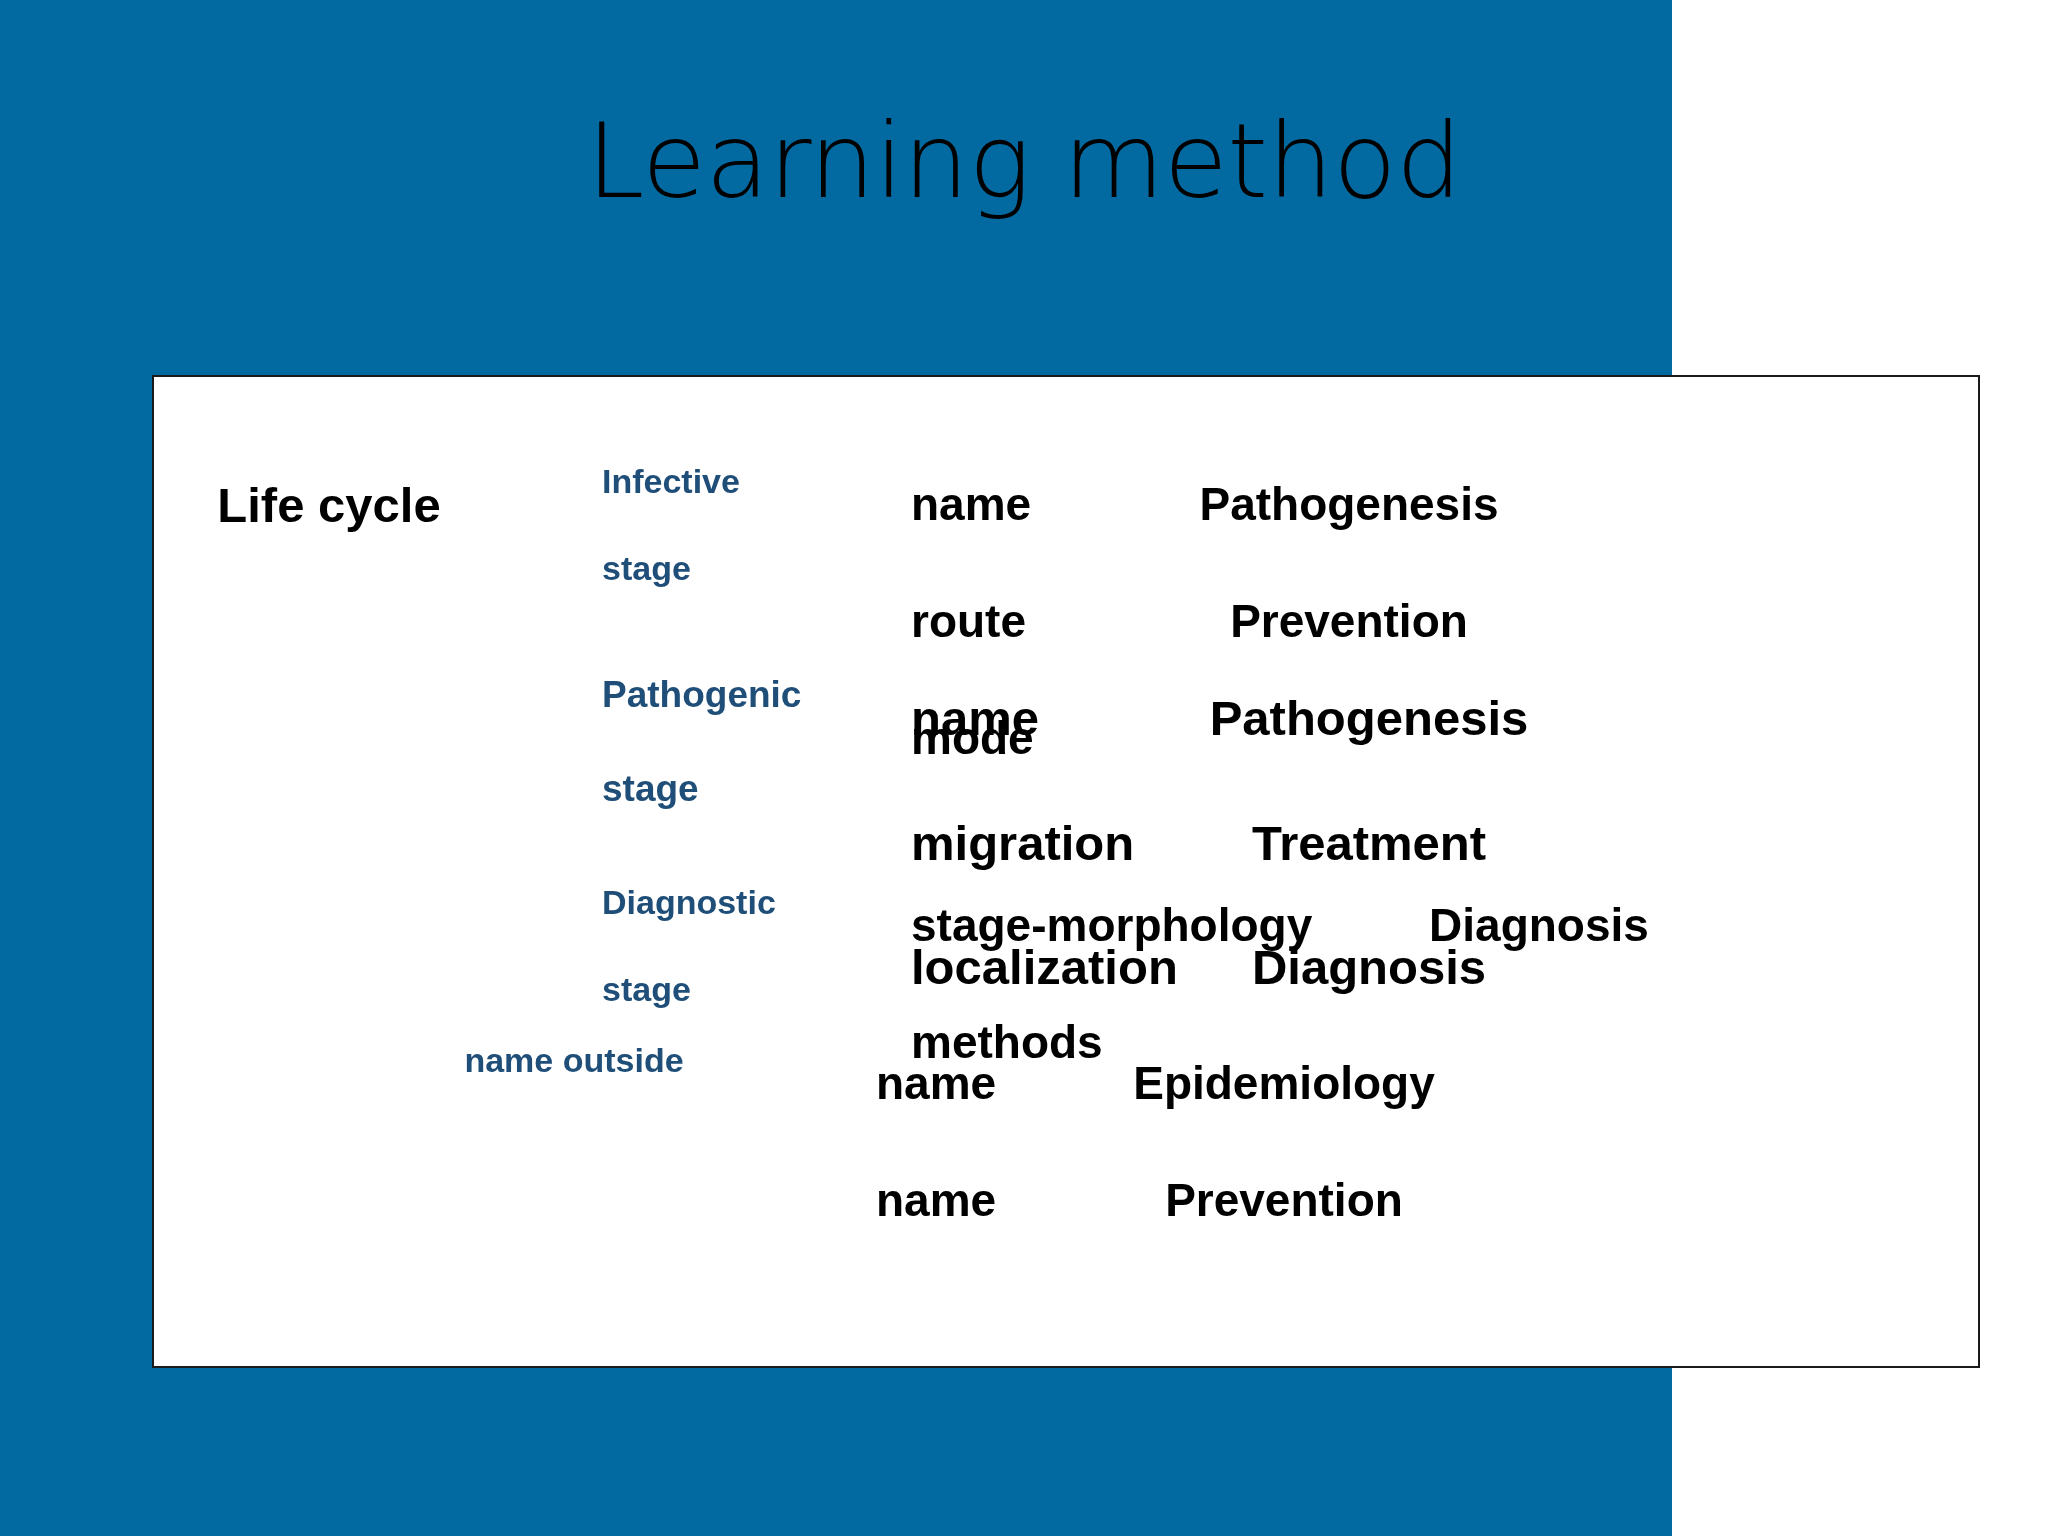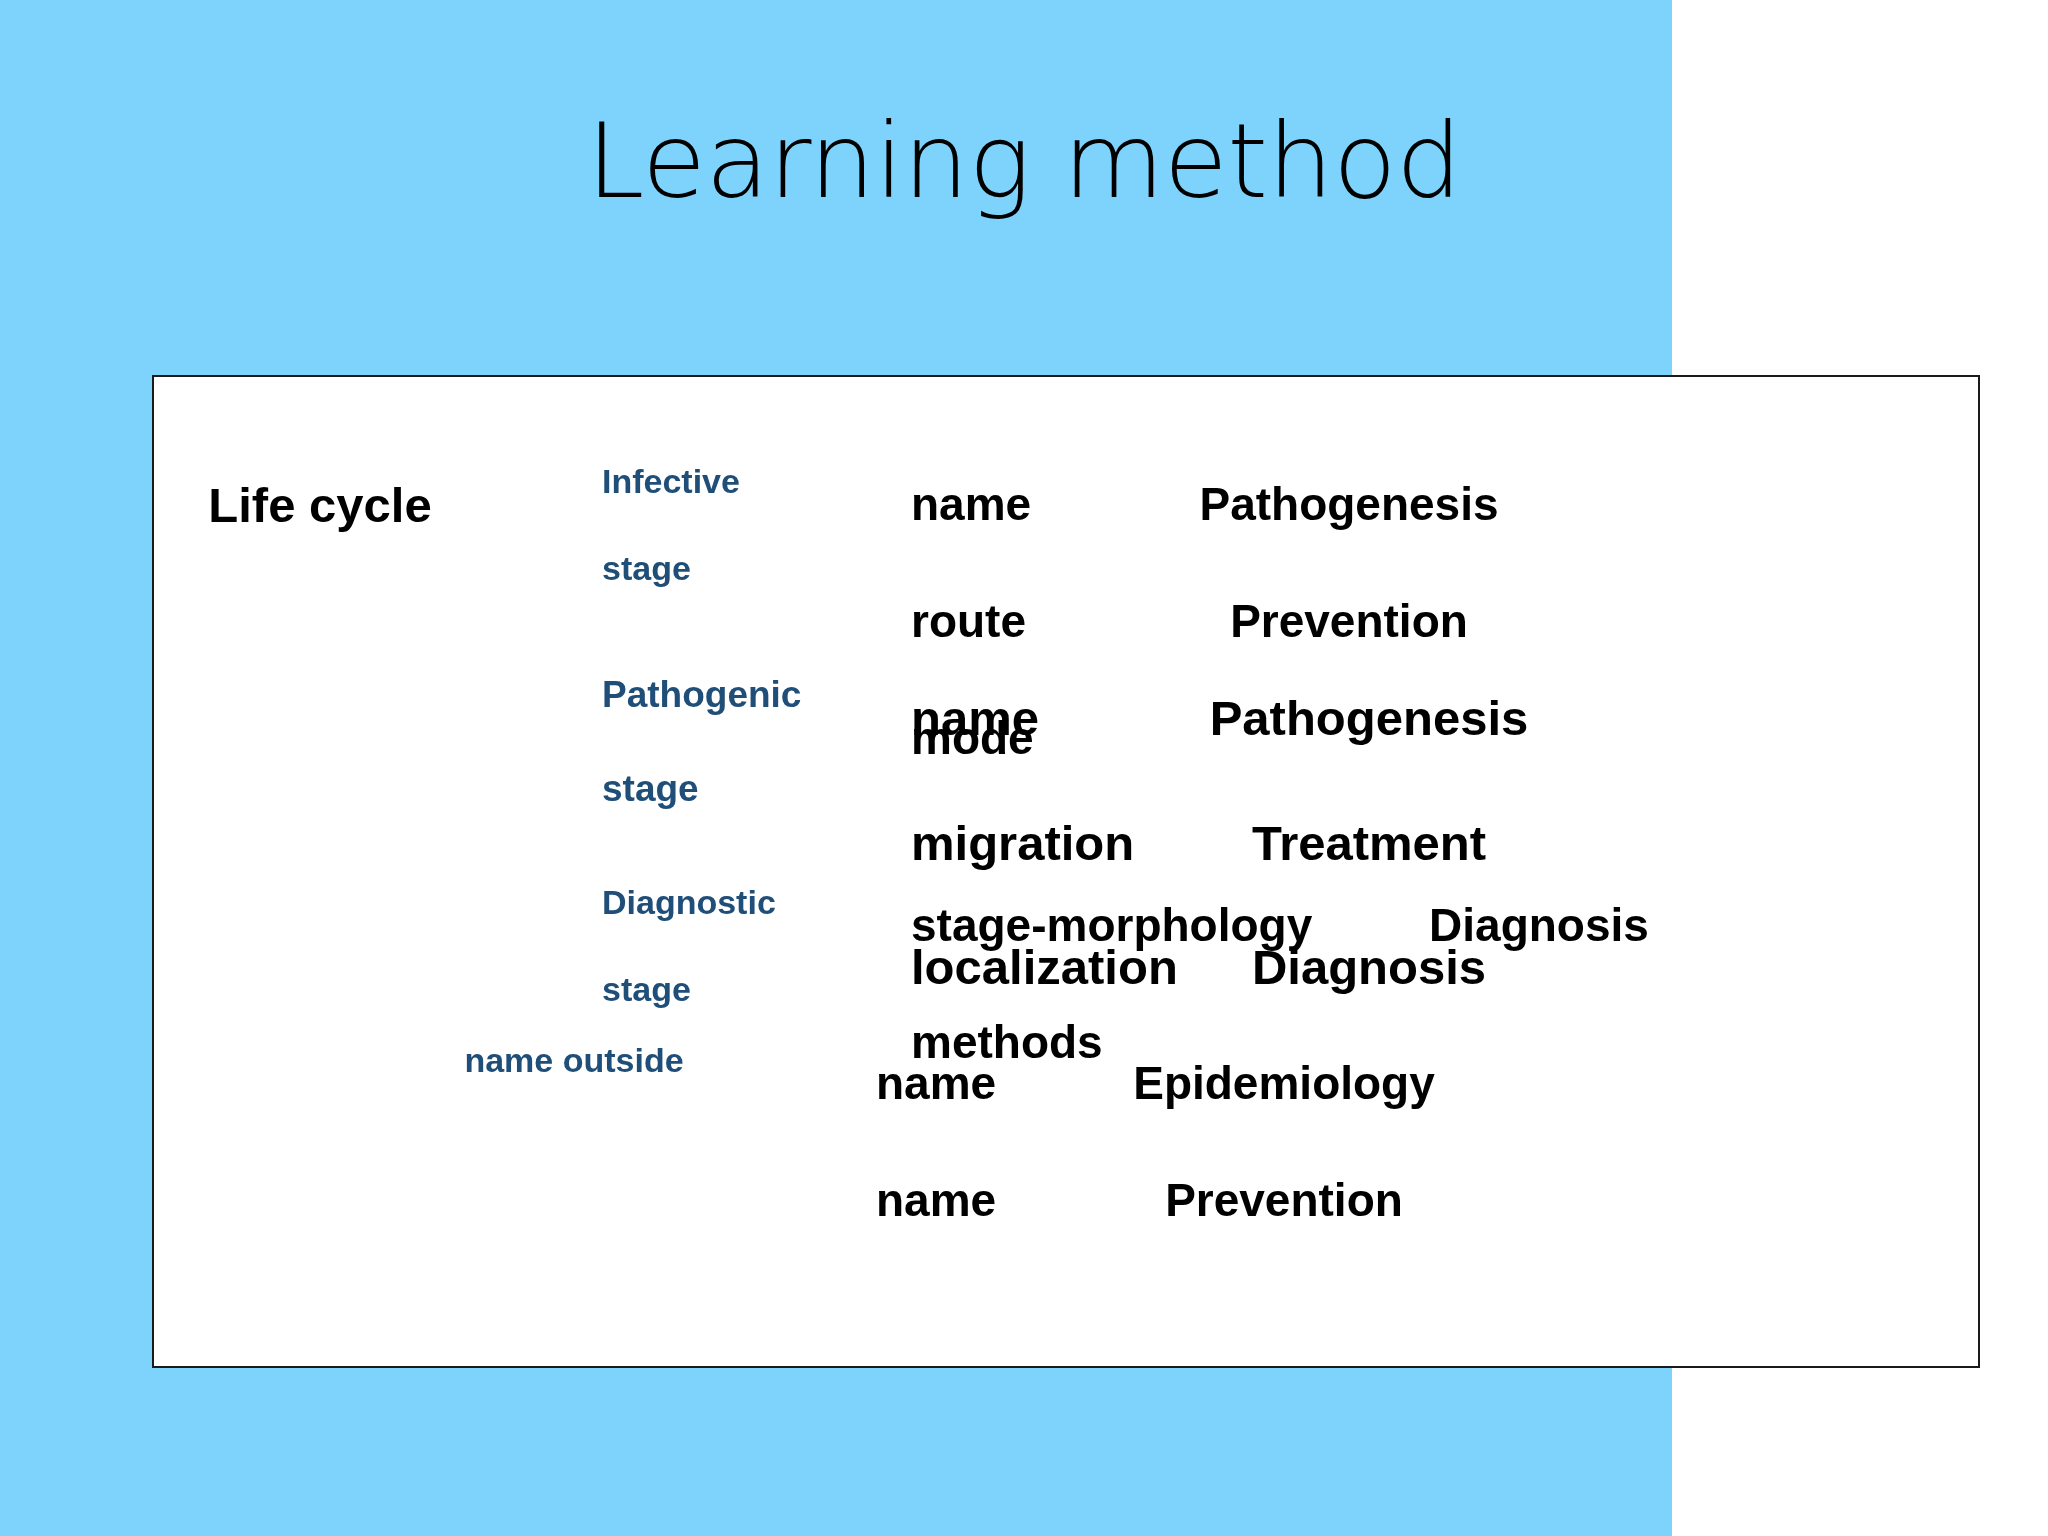--- a/index.html
+++ b/index.html
@@ -13,21 +13,21 @@
     height: 1536px;
     overflow: hidden;
     font-family: "Liberation Sans", sans-serif;
     -webkit-font-smoothing: antialiased;
   }
 
   .slide {
     position: relative;
     width: 1672px;
     height: 1536px;
-    background: #7dd3fc;
+    background: #0369a1;
   }
 
   
   .slide-title {
     position: absolute;
     left: 0;
     top: 104px;
     width: 2048px;
     text-align: center;
     font-family: "DejaVu Sans", sans-serif;
@@ -47,21 +47,21 @@
     width: 1828px;
     height: 993px;
     border: 2px solid #1a1a1a;
     box-sizing: border-box;
     background: #ffffff;
   }
 
   
   .lifecycle-label {
     position: absolute;
-    left: 16px;
+    left: 25px;
     top: 100px;
     width: 300px;
     text-align: center;
     font-family: "Liberation Sans", sans-serif;
     font-weight: bold;
     font-size: 49px;
     line-height: 1.18;
     color: #000000;
     white-space: nowrap;
   }

